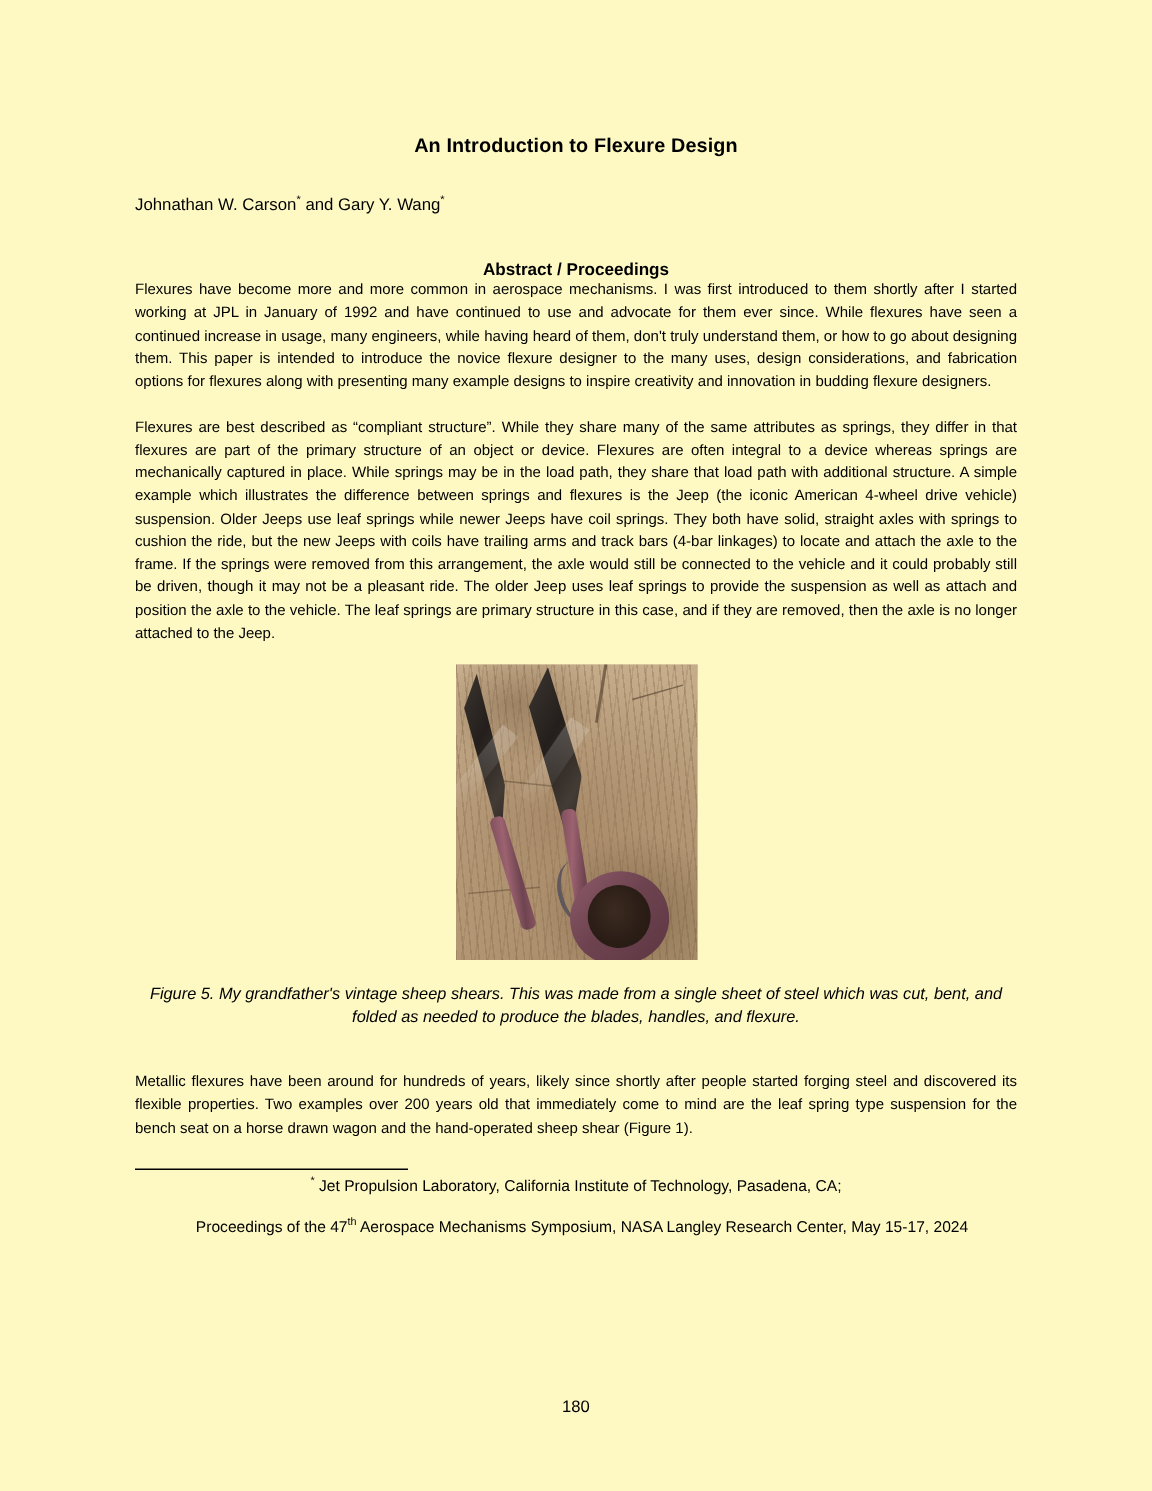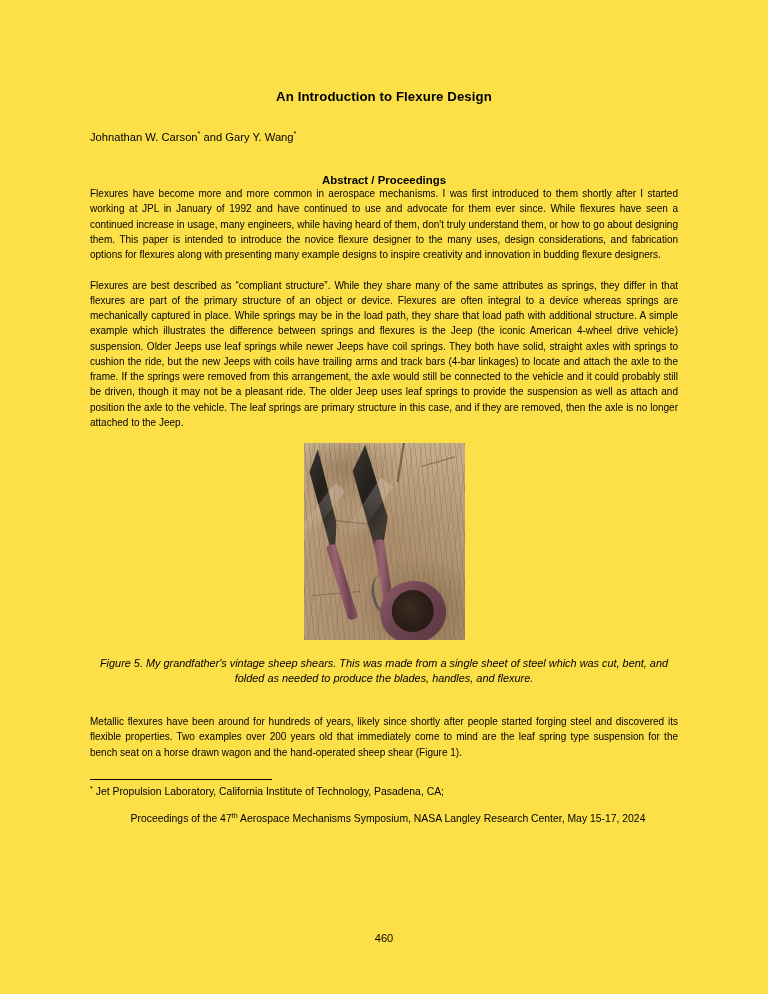--- a/index.html
+++ b/index.html
@@ -13,21 +13,21 @@
     background: #ffffff;
     font-family: "Liberation Sans", sans-serif;
     color: #000000;
     overflow: hidden;
   }
 
   .page {
     position: relative;
     width: 768px;
     height: 994px;
-    background: #fde047;
+    background: #fef9c3;
   }
 
   .content {
     position: absolute;
     left: 90px;
     top: 0;
     width: 588px;
   }
 
   
@@ -218,20 +218,21 @@
   }
   .footnote-rule {
     width: 182px;
     height: 0;
     border-top: 1.2px solid #000;
     margin-bottom: 5px;
   }
   .footnote-line {
     font-size: 10.4px;
     line-height: 14px;
+    text-align: center;
   }
   .footnote-line sup {
     font-size: 7.2px;
     vertical-align: super;
     line-height: 0;
   }
   .footnote-email {
     display: block;
     margin-left: 9px;
     font-size: 10.4px;
@@ -315,15 +316,15 @@
       <div class="footnote-line">
         <sup>*</sup><span> Jet Propulsion Laboratory, California Institute of Technology, Pasadena, CA;</span>
       </div>
       <div class="proceedings">
         <span>Proceedings of the 47</span><sup>th</sup><span> Aerospace Mechanisms Symposium, NASA Langley Research Center, May 15-17, 2024</span>
       </div>
     </div>
 
   </div>
 
-  <div class="page-number">460</div>
+  <div class="page-number">180</div>
 
 </div>
 
 </body></html>

